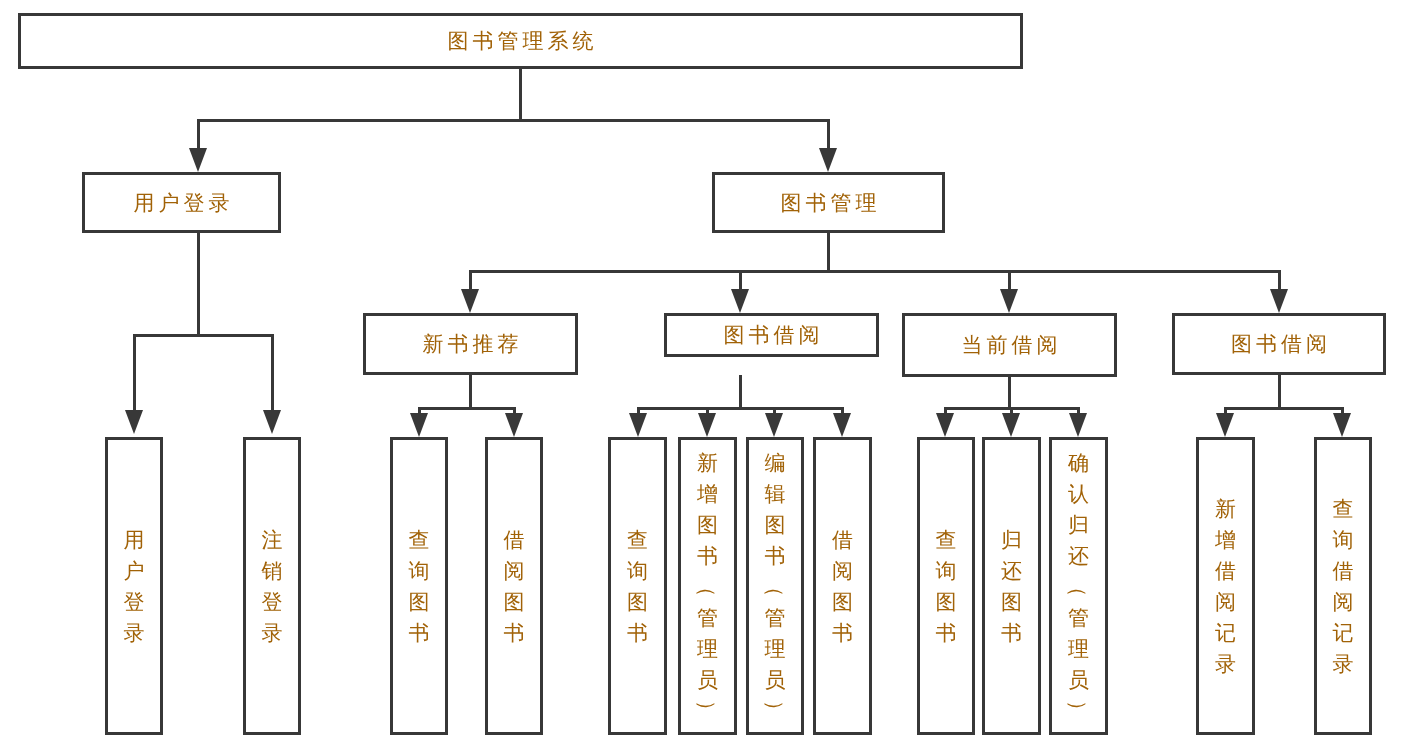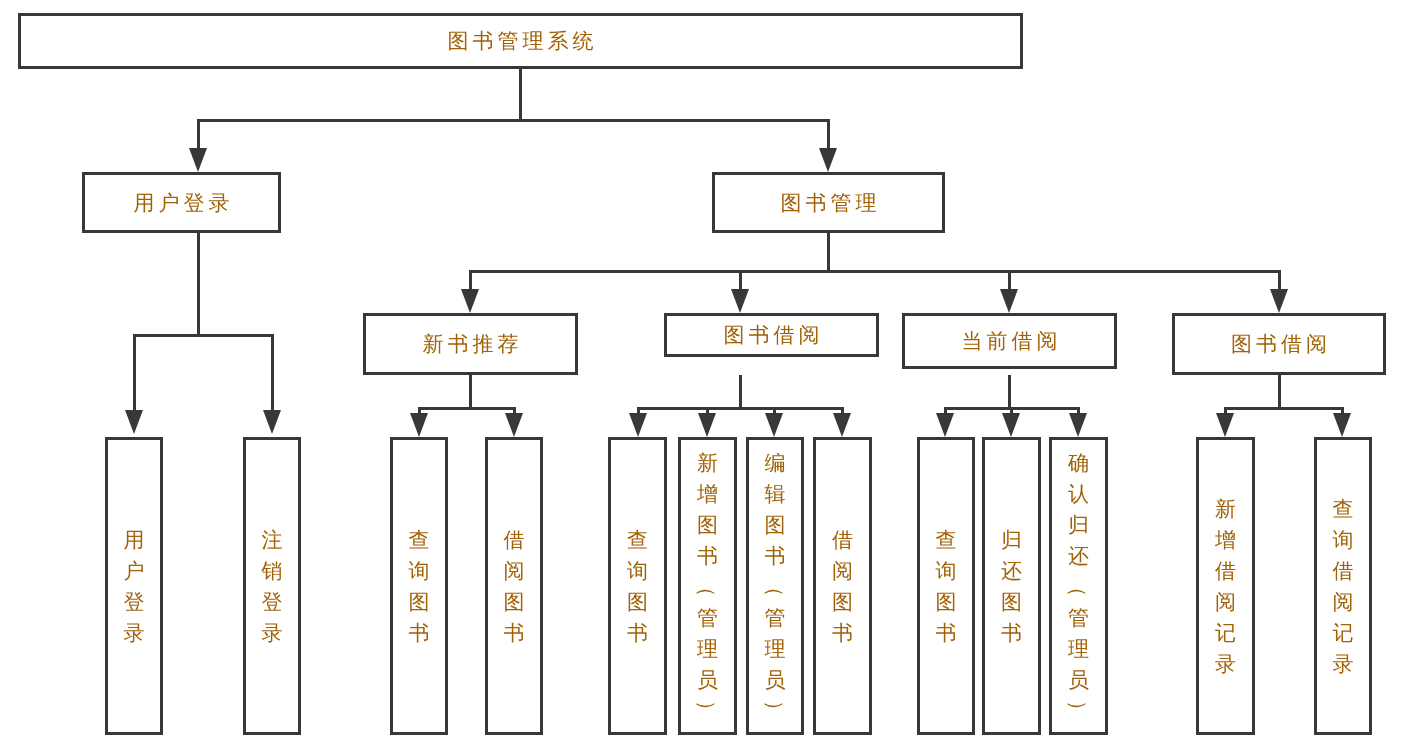--- a/index.html
+++ b/index.html
@@ -65,21 +65,21 @@
 
 <div id="stage">
 
   <div class="box hbox" style="left:18px; top:13px; width:1005px; height:56px;">图书管理系统</div>
 
   <div class="box hbox" style="left:82px; top:172px; width:199px; height:61px;">用户登录</div>
   <div class="box hbox" style="left:712px; top:172px; width:233px; height:61px;">图书管理</div>
 
   <div class="box hbox" style="left:363px; top:313px; width:215px; height:62px;">新书推荐</div>
   <div class="box hbox" style="left:664px; top:313px; width:215px; height:44px;">图书借阅</div>
-  <div class="box hbox" style="left:902px; top:313px; width:215px; height:56px;">当前借阅</div>
+  <div class="box hbox" style="left:902px; top:313px; width:215px; height:64px;">当前借阅</div>
   <div class="box hbox" style="left:1172px; top:313px; width:214px; height:62px;">图书借阅</div>
 
   <div class="box vbox" style="left:105px; top:437px; width:58px; height:298px;">
       <span class="vchar">用</span>
       <span class="vchar">户</span>
       <span class="vchar">登</span>
       <span class="vchar">录</span>
     </div>
   <div class="box vbox" style="left:243px; top:437px; width:58px; height:298px;">
       <span class="vchar">注</span>

